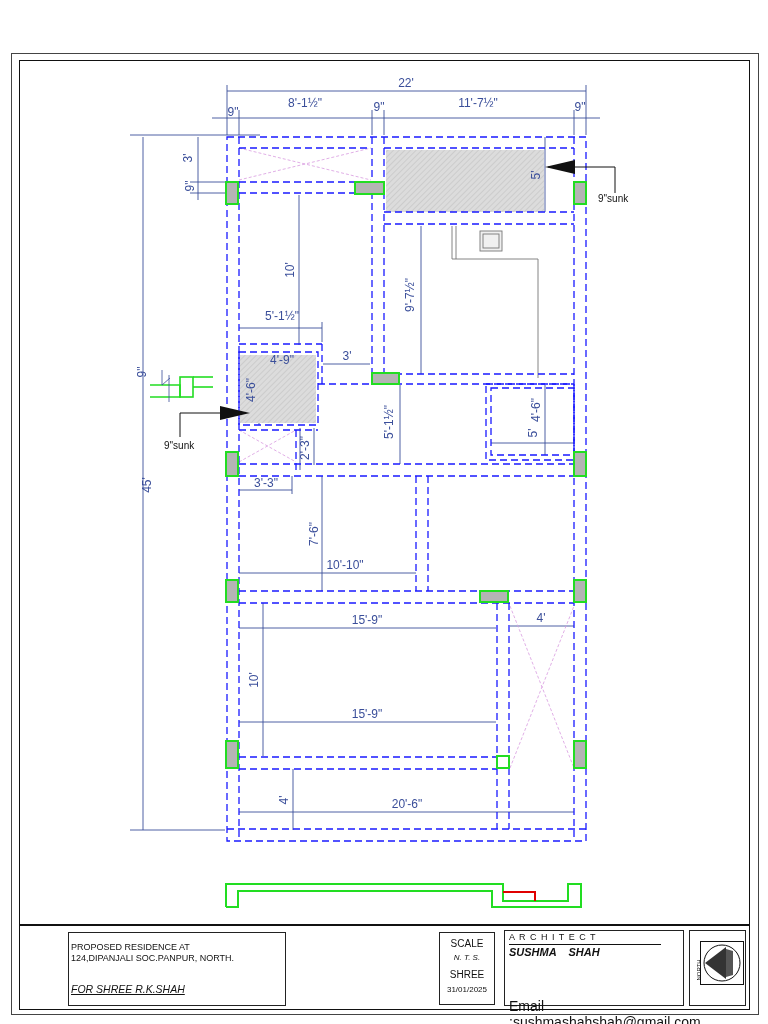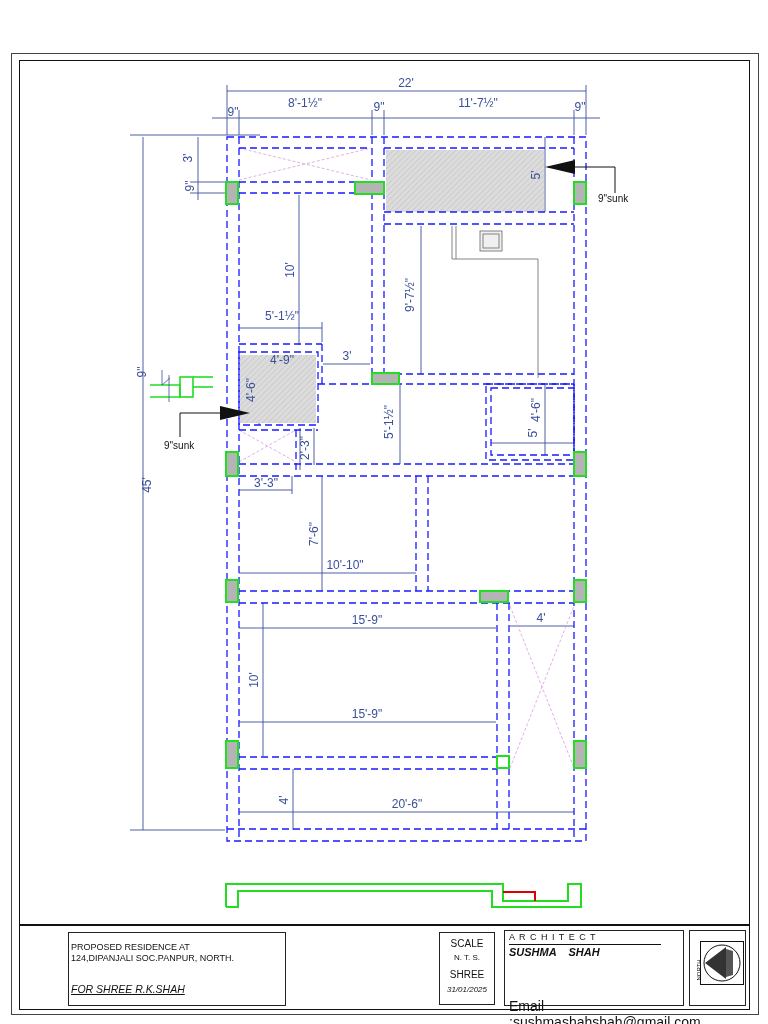--- a/index.html
+++ b/index.html
@@ -227,23 +227,23 @@
 </svg>
 
 <div id="titleblock">
   <div class="tb" style="left:2px;top:6px;width:218px;height:74px;margin-left:46px;">
     <div class="t-small" style="position:absolute;left:2px;top:9px;">PROPOSED RESIDENCE AT</div>
     <div class="t-small" style="position:absolute;left:2px;top:20px;">124,DIPANJALI SOC.PANPUR, NORTH.</div>
     <div class="t-ital" style="position:absolute;left:2px;top:50px;text-decoration:underline;">FOR SHREE  R.K.SHAH</div>
   </div>
   <div class="tb" style="left:419px;top:6px;width:56px;height:73px;">
     <div class="center" style="position:absolute;left:0;right:0;top:5px;font-size:10px;color:#111;">SCALE</div>
-    <div class="center" style="position:absolute;left:0;right:0;top:20px;font-size:8px;color:#111;">N. T. S.</div>
+    <div class="center" style="position:absolute;left:0;right:0;top:20px;font-size:8px;font-style:italic;color:#111;">N. T. S.</div>
     <div class="center" style="position:absolute;left:0;right:0;top:36px;font-size:10px;color:#111;">SHREE</div>
-    <div class="center" style="position:absolute;left:0;right:0;top:52px;font-size:8px;font-style:italic;color:#111;">31/01/2025</div>
+    <div class="center" style="position:absolute;left:0;right:0;top:52px;font-size:8px;color:#111;">31/01/2025</div>
   </div>
   <div class="tb" style="left:484px;top:4px;width:180px;height:76px;">
     <div style="position:absolute;left:4px;top:1px;font-size:9px;letter-spacing:1px;color:#111;">A R C H I T E C T</div>
     <div style="position:absolute;left:4px;top:13px;width:152px;border-top:1px solid #111;"></div>
     <div style="position:absolute;left:4px;top:15px;font-size:11px;font-weight:bold;font-style:italic;color:#111;white-space:pre;">SUSHMA    SHAH</div>
     <div style="position:absolute;left:4px;top:67px;font-size:14px;color:#111;">Email :sushmashahshah@gmail.com</div>
   </div>
   <div class="tb" style="left:669px;top:4px;width:57px;height:76px;">
     <div style="position:absolute;left:-2px;top:36px;font-size:6px;color:#111;transform:rotate(-90deg);">NORTH</div>
     <svg style="position:absolute;left:10px;top:10px;" width="44" height="44" viewBox="0 0 44 44">

